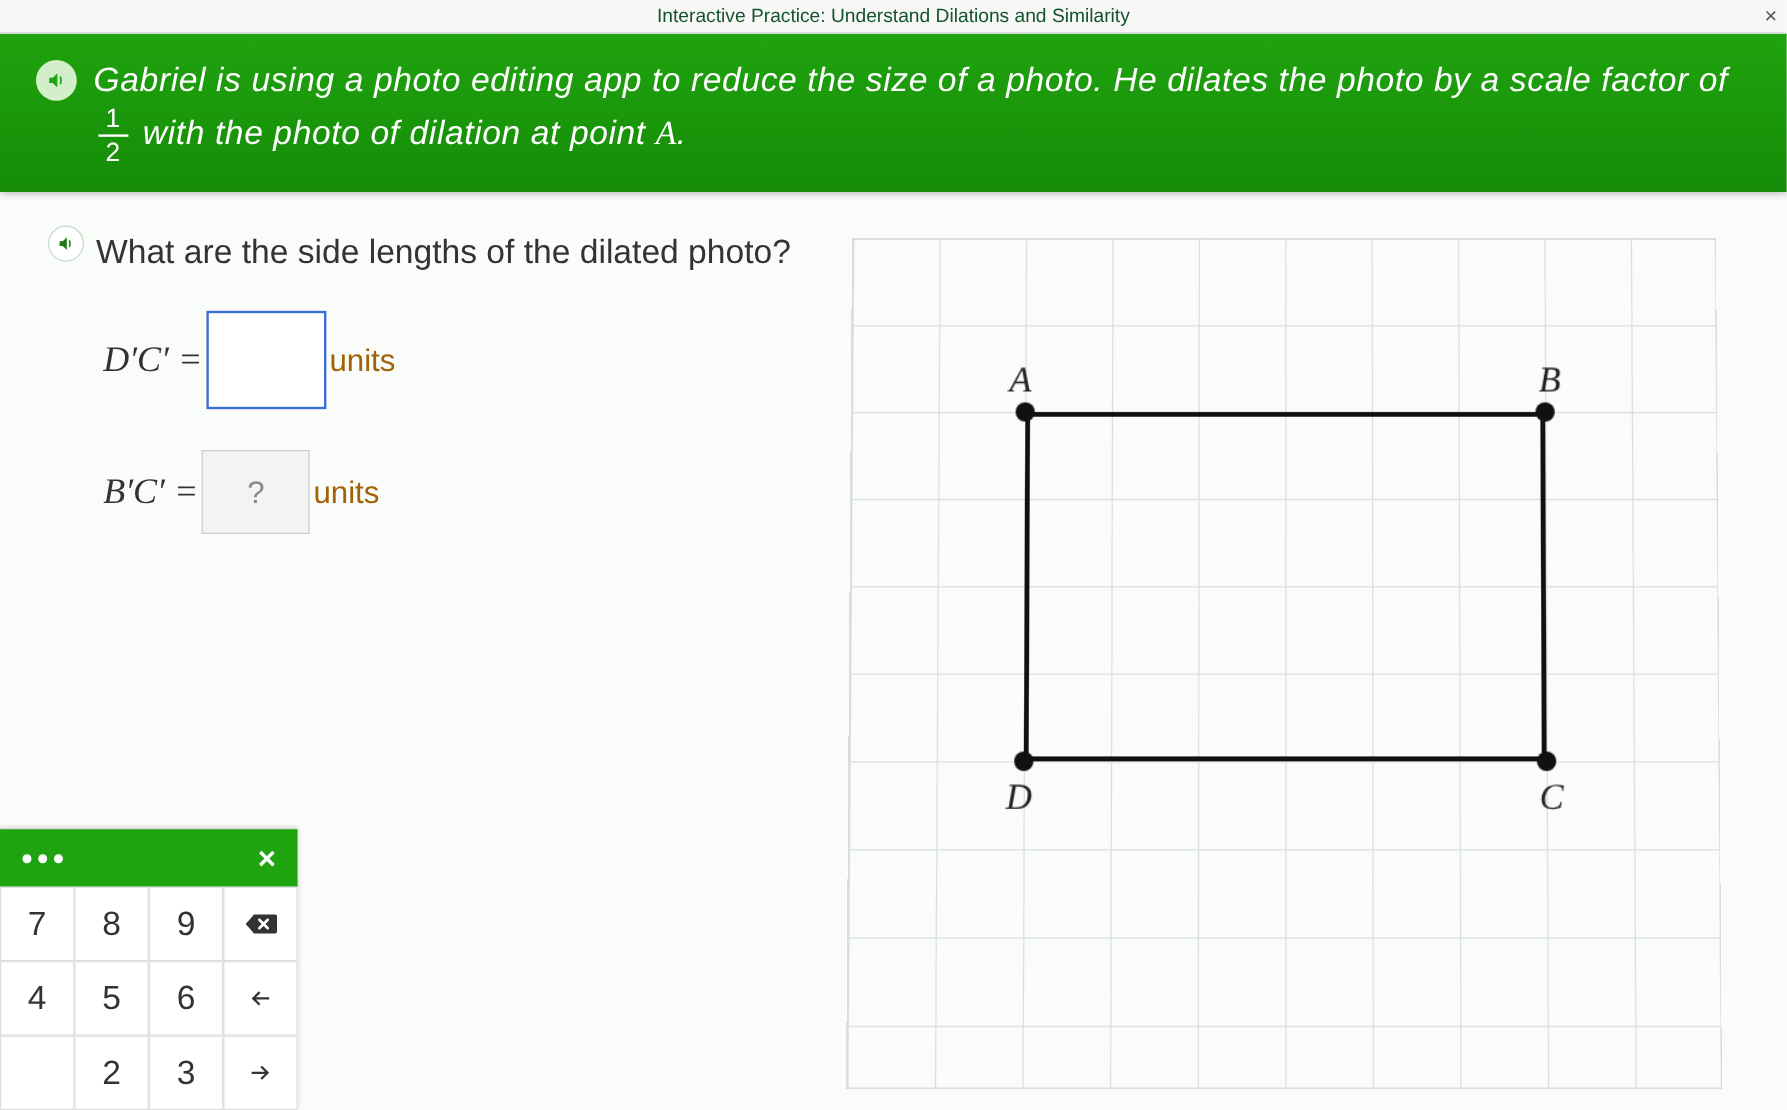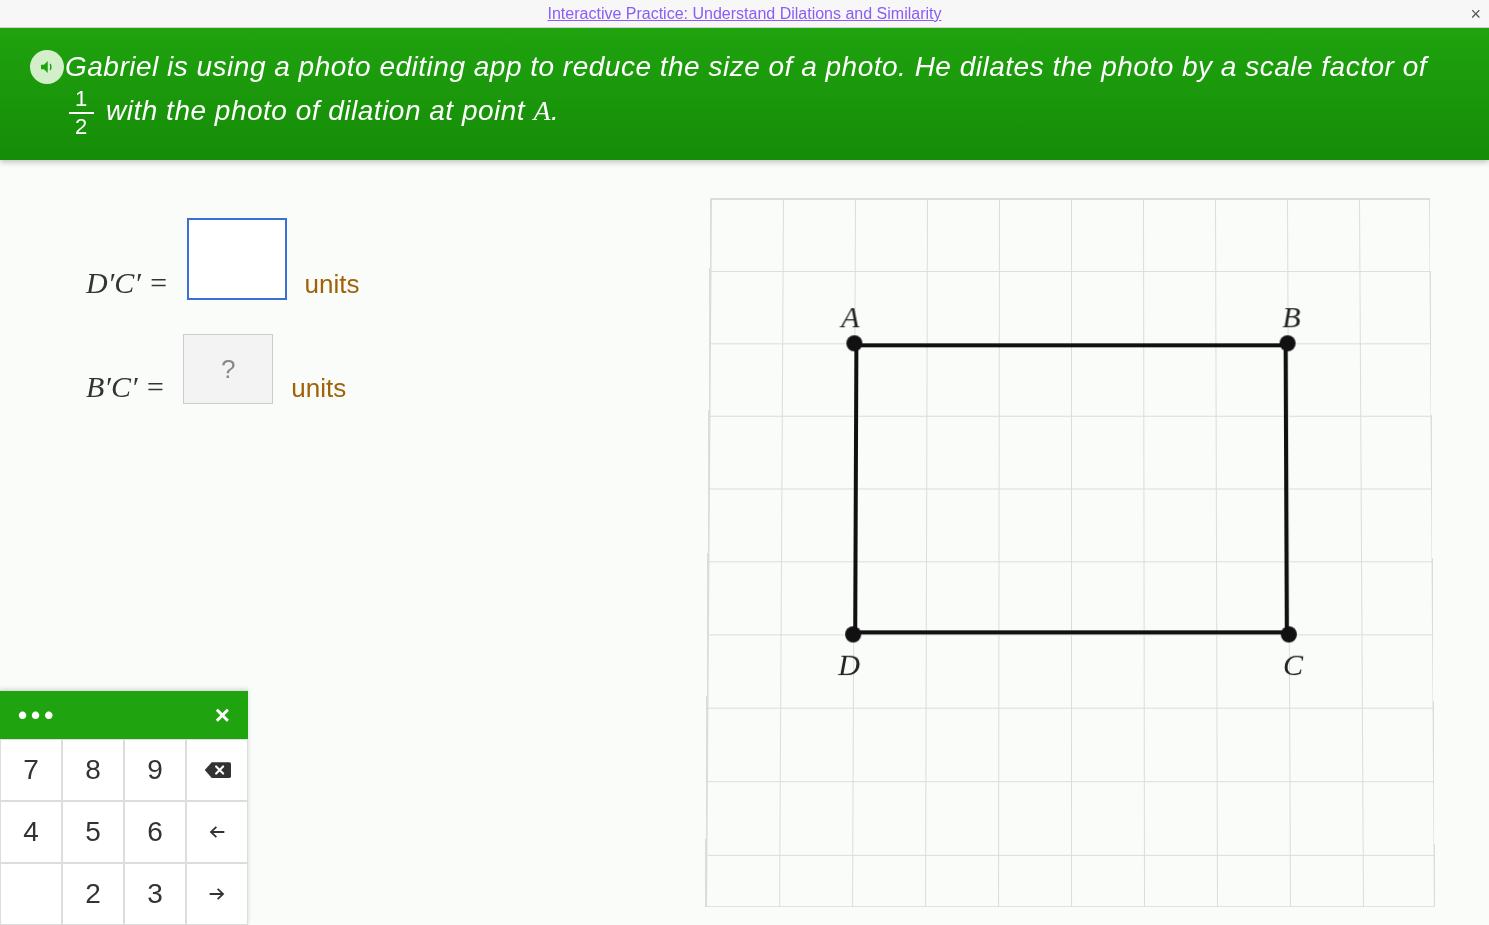--- a/index.html
+++ b/index.html
@@ -1,29 +1,29 @@
 <!DOCTYPE html>
 <html><head>
 <meta charset="utf-8">
 <style>
   * { box-sizing: border-box; margin: 0; padding: 0; }
   html, body { width: 1489px; height: 925px; font-family: Arial, Helvetica, sans-serif; background: #fafcfa; overflow: hidden; }
   .titlebar { width: 100%; height: 28px; background: #f7f7f7; border-bottom: 1px solid #d0d0d0; position: relative; display:flex; align-items:center; justify-content:center; }
-  .titlebar-title { font-size: 16px; color: #8b5cf6; text-decoration: underline; }
+  .titlebar-title { font-size: 16px; color: #14532d; }
   .titlebar-close { position: absolute; right: 8px; top: 50%; transform: translateY(-50%); font-size: 18px; color: #555; cursor: pointer; }
 
   .green-banner {
     background: linear-gradient(#1fa30e, #168c08);
     color: #fff;
     font-size: 28px;
     padding: 18px 30px 22px 30px;
     line-height: 1.5;
     display: flex;
     align-items: flex-start;
-    gap: 1px;
+    gap: 14px;
     box-shadow: 0 2px 6px rgba(0,0,0,0.25);
   }
   .audio-btn {
     width: 34px; height: 34px; border-radius: 50%;
     background: #d3efc9;
     display:flex; align-items:center; justify-content:center;
     flex-shrink:0;
     margin-top:4px;
   }
   .audio-btn svg { width: 18px; height: 18px; }
@@ -42,21 +42,21 @@
     background:#fff; border:1px solid #c8d8c8;
     display:inline-flex; align-items:center; justify-content:center;
     vertical-align: top;
     margin-right: 10px;
   }
   .sub-audio svg { width:16px; height:16px; }
   .question { font-size: 28px; color: #333; font-weight: 500; line-height:1.4; display:flex; }
   .question .qtext { padding-top:2px; }
 
   .inputs { margin-top: 30px; padding-left: 46px; }
-  .input-row { display:flex; align-items:flex-end; gap: 18px; margin-bottom: 34px; font-size: 28px; color:#333; }
+  .input-row { display:flex; align-items:center; gap: 3px; margin-bottom: 34px; font-size: 28px; color:#333; }
   .input-row .lhs { font-family:'Times New Roman', serif; font-style: italic; font-size: 30px; }
   .ans-box { width: 100px; height: 82px; border: 2px solid #3b6fd6; background:#fff; font-size:26px; text-align:center; }
   .ans-box.inactive { border: 1px solid #ccc; background:#f3f3f3; color:#888; display:flex; align-items:center; justify-content:center; height:70px; width:90px;}
   .units { font-size: 26px; color:#a16207; }
 
   
   .graph {
     width: 720px; height: 700px; position: relative;
     background-image:
       linear-gradient(#d9ded9 1px, transparent 1px),
@@ -114,20 +114,29 @@
       <span class="num">1</span>
       <span class="den">2</span>
     </span>
     <span> with the photo of dilation at point </span>
     <span class="mathit">A</span><span>.</span>
   </div>
 </div>
 
 <div class="content">
   <div class="left-col">
+    <div class="question">
+      <div class="sub-audio">
+        <svg viewBox="0 0 24 24">
+          <path fill="#1a7f0c" d="M4 9v6h4l5 5V4L8 9H4z"></path>
+          <path fill="none" stroke="#1a7f0c" stroke-width="2" d="M16 8c1.5 1 1.5 7 0 8"></path>
+        </svg>
+      </div>
+      <div class="qtext">What are the side lengths of the dilated photo?</div>
+    </div>
 
     <div class="inputs">
       <div class="input-row">
         <span class="lhs">D′C′ =</span>
         <input class="ans-box" value="" style="">
         <span class="units">units</span>
       </div>
       <div class="input-row">
         <span class="lhs">B′C′ =</span>
         <div class="ans-box inactive">?</div>

